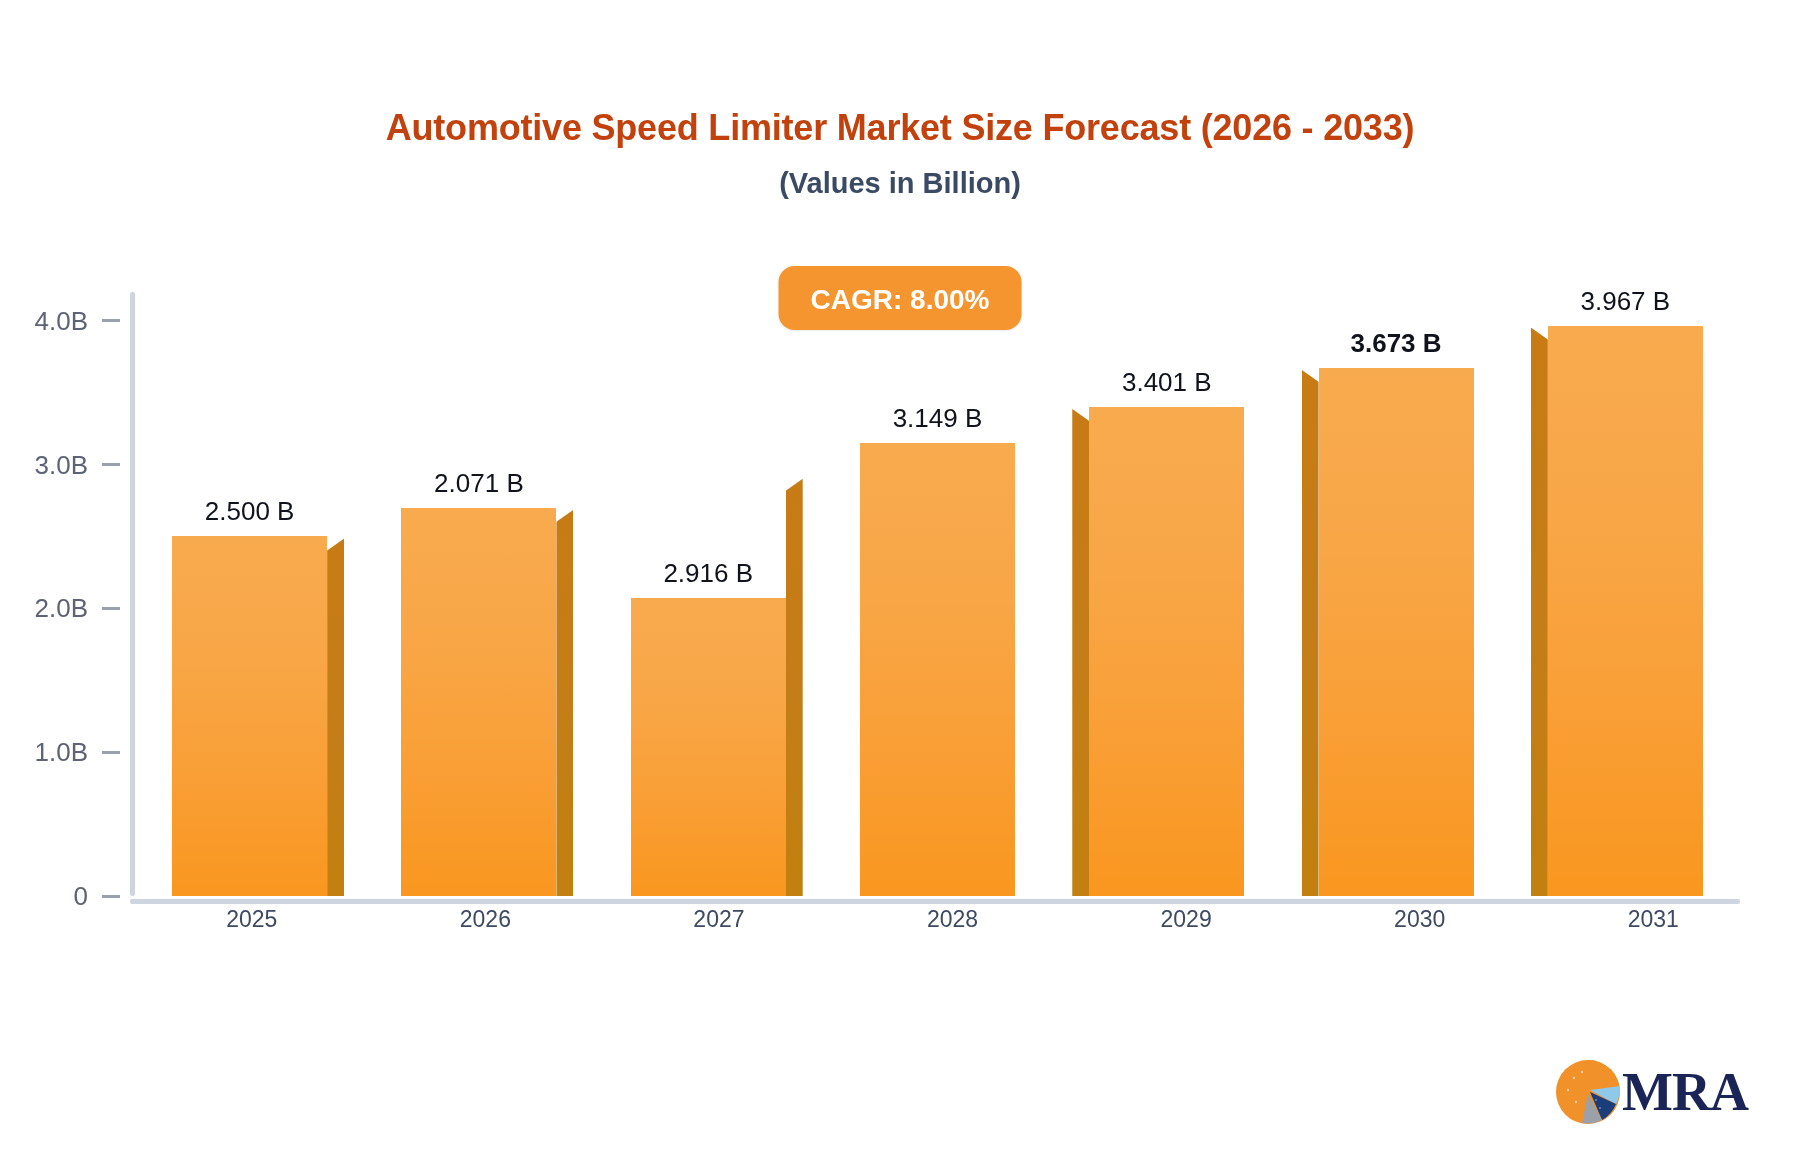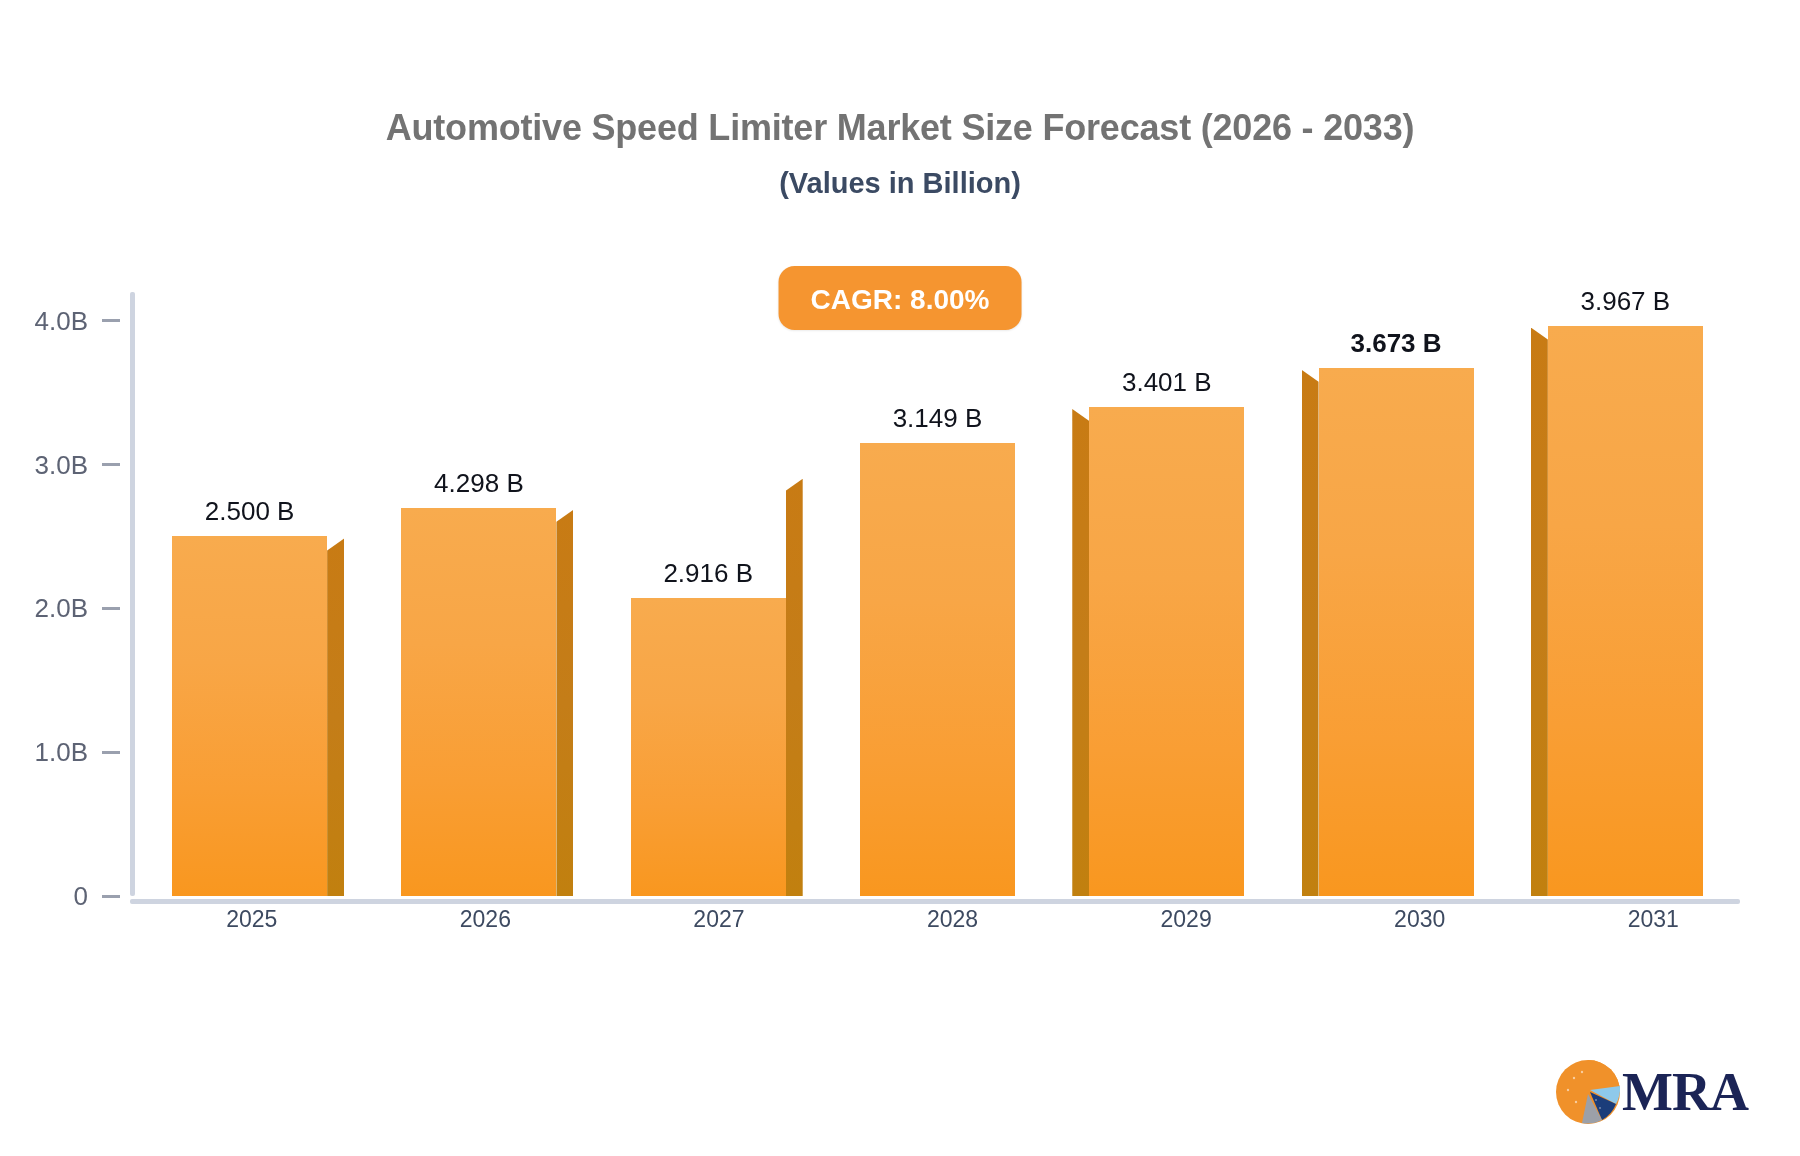--- a/index.html
+++ b/index.html
@@ -25,21 +25,21 @@
   .title-block {
     position: absolute;
     top: 108px;
     left: 0;
     width: 1800px;
     text-align: center;
   }
   .chart-title {
     font-size: 36px;
     font-weight: bold;
-    color: #737373;
+    color: #c2410c;
     letter-spacing: -0.2px;
     line-height: 1.1;
     white-space: nowrap;
   }
   .chart-subtitle {
     margin-top: 20px;
     font-size: 29px;
     font-weight: bold;
     color: #3b4a63;
     line-height: 1.1;
@@ -251,21 +251,21 @@
             <div class="bar-side right" style="height: 357.524px;"></div>
             <div class="bar-face" style="height: 359.524px;">
               <div class="bar-value">2.500 B</div>
             </div>
           </div>
         </div>
         <div class="bar-slot">
           <div class="bar-wrap">
             <div class="bar-side right" style="height: 386.286px;"></div>
             <div class="bar-face" style="height: 388.286px;">
-              <div class="bar-value">4.298 B</div>
+              <div class="bar-value">2.071 B</div>
             </div>
           </div>
         </div>
         <div class="bar-slot">
           <div class="bar-wrap">
             <div class="bar-side right" style="height: 417.349px;"></div>
             <div class="bar-face" style="height: 298px;">
               <div class="bar-value">2.916 B</div>
             </div>
           </div>

